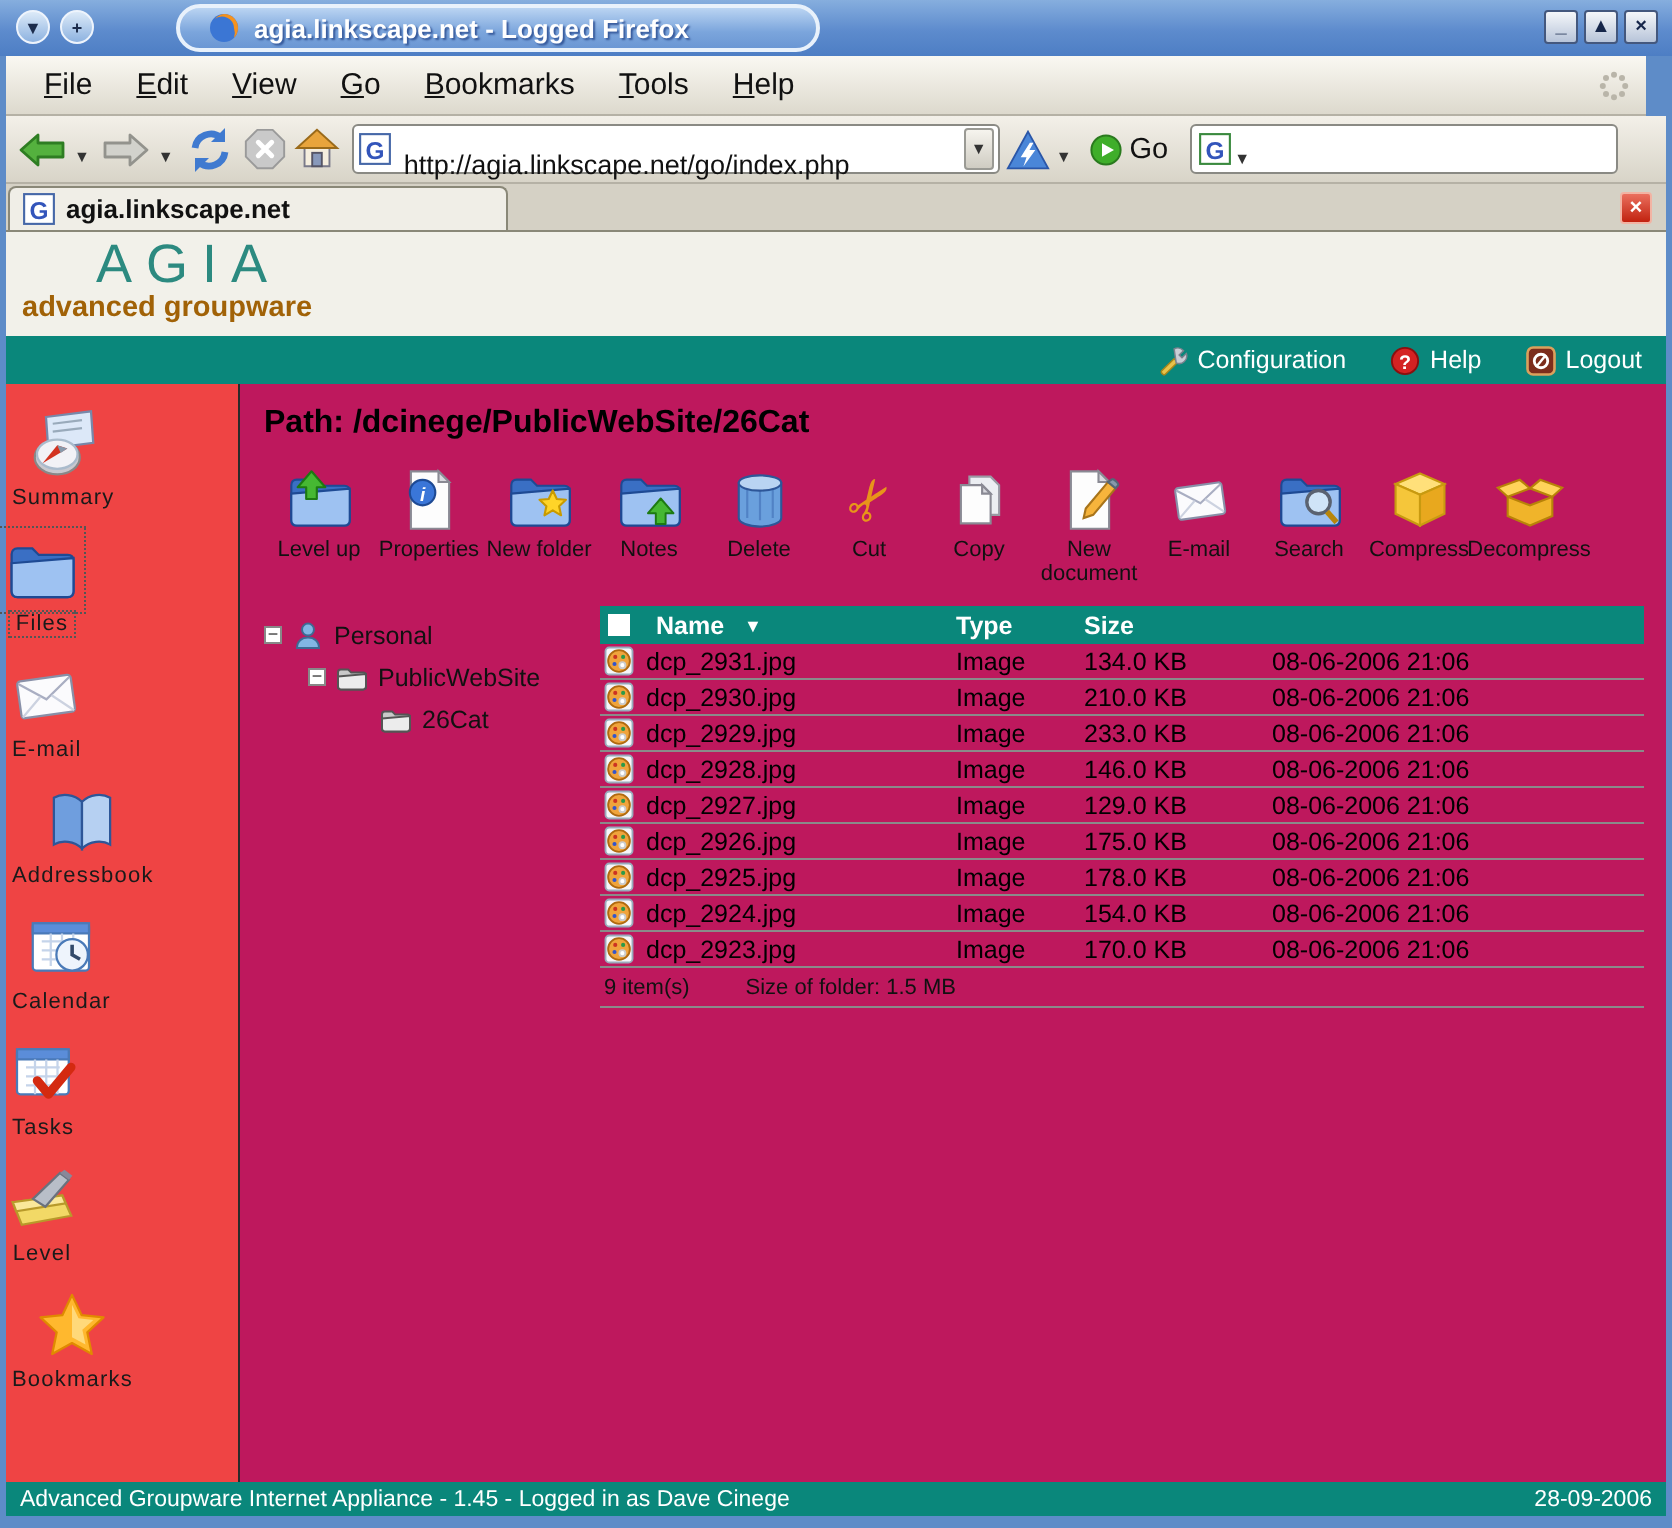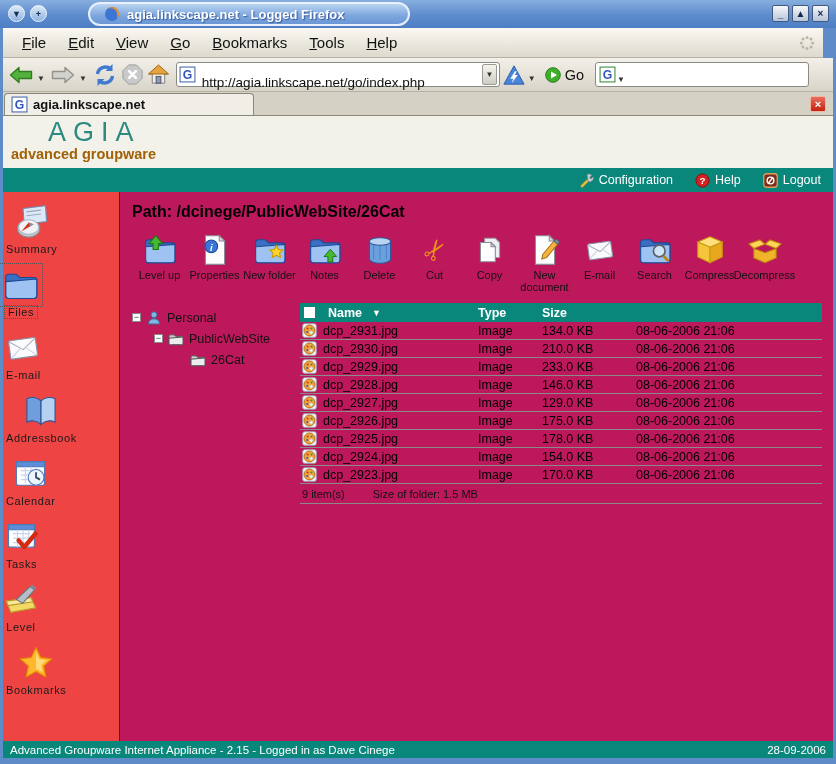--- a/index.html
+++ b/index.html
@@ -724,16 +724,16 @@
               <span>9 item(s)</span>
               <span>Size of folder: 1.5 MB</span>
             </div>
           </div>
         </div>
       </div>
     </div>
   </div>
 
   <div class="statusbar">
-    <span>Advanced Groupware Internet Appliance - 2.15 - Logged in as Dave Cinege</span>
+    <span>Advanced Groupware Internet Appliance - 1.45 - Logged in as Dave Cinege</span>
     <span>28-09-2006</span>
   </div>
 </div>
 
 </body></html>

